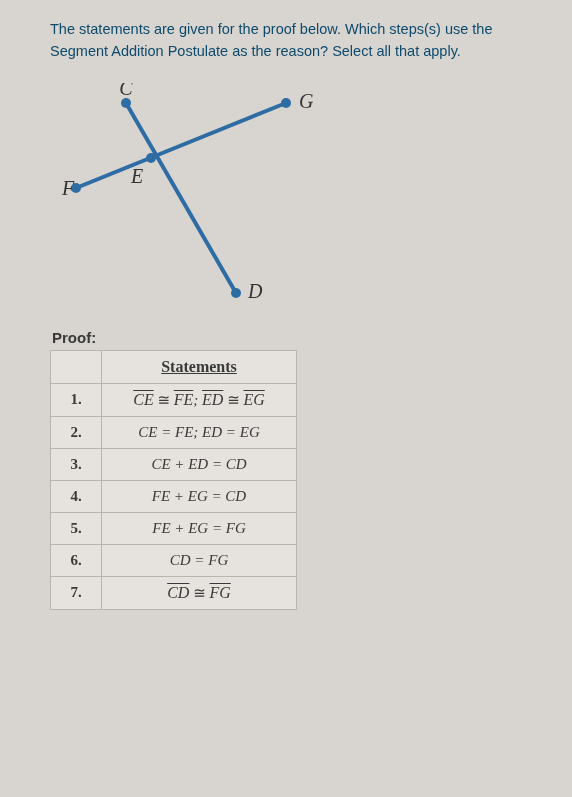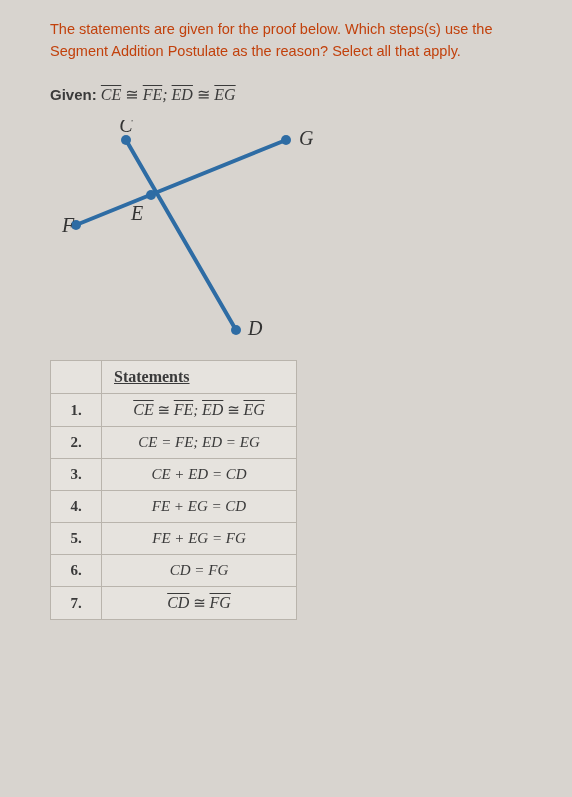--- a/index.html
+++ b/index.html
@@ -13,21 +13,21 @@
     overflow: hidden;
   }
   .page {
     padding: 18px 28px 18px 50px;
     box-sizing: border-box;
     position: relative;
   }
   .question {
     font-size: 14.5px;
     line-height: 1.55;
-    color: #c2410c;
+    color: #0c4a6e;
     margin-bottom: 18px;
     text-align: left;
   }
   .given-prove {
     font-size: 15px;
     line-height: 1.7;
     margin-bottom: 10px;
   }
   .given-prove b {
     font-weight: bold;
@@ -63,21 +63,21 @@
     padding: 7px 12px;
     text-align: left;
   }
   table.proof th.num, table.proof td.num {
     width: 26px;
     text-align: center;
     font-weight: bold;
     font-family: 'Times New Roman', serif;
   }
   table.proof th.header {
-    text-align: left;
+    text-align: center;
     font-weight: bold;
     text-decoration: underline;
     font-family: 'Times New Roman', serif;
     font-size: 16px;
   }
   table.proof td.stmt {
     min-width: 170px;
     font-family: 'Times New Roman', serif;
     font-style: italic;
     text-align: center;
@@ -87,44 +87,41 @@
   }
 </style>
 </head>
 <body>
 
 <div class="page">
 
   <div class="question">The statements are given for the proof below. Which steps(s) use the Segment Addition Postulate as the reason? Select all that apply.</div>
 
   <div class="given-prove">
-    <div>
-      <b>Given:</b>
-      <span class="overline">CE</span><span class="mathit cong"> ≅ </span><span class="overline">FE</span><span class="mathit">; </span><span class="overline">ED</span><span class="mathit cong"> ≅ </span><span class="overline">EG</span>
-    </div>
   </div>
 
   <svg class="diagram" viewBox="0 0 280 230">
 
     <line x1="70" y1="20" x2="180" y2="210" stroke="#2e6ca4" stroke-width="4" stroke-linecap="round"></line>
     <line x1="20" y1="105" x2="230" y2="20" stroke="#2e6ca4" stroke-width="4" stroke-linecap="round"></line>
 
     <circle cx="70" cy="20" r="5" fill="#2e6ca4"></circle>
     <circle cx="230" cy="20" r="5" fill="#2e6ca4"></circle>
     <circle cx="20" cy="105" r="5" fill="#2e6ca4"></circle>
     <circle cx="95" cy="75" r="5" fill="#2e6ca4"></circle>
     <circle cx="180" cy="210" r="5" fill="#2e6ca4"></circle>
 
     <text x="70" y="12" font-family="Times New Roman" font-style="italic" font-size="20" text-anchor="middle" fill="#333">C</text>
     <text x="243" y="25" font-family="Times New Roman" font-style="italic" font-size="20" fill="#333">G</text>
     <text x="6" y="112" font-family="Times New Roman" font-style="italic" font-size="20" fill="#333">F</text>
     <text x="75" y="100" font-family="Times New Roman" font-style="italic" font-size="20" fill="#333">E</text>
     <text x="192" y="215" font-family="Times New Roman" font-style="italic" font-size="20" fill="#333">D</text>
   </svg>
 
+  <div class="proof-label">Proof:</div>
 
   <table class="proof">
     <tbody>
         <tr>
       <th class="num"></th>
       <th class="header">Statements</th>
     </tr>
     </tbody>
       <tbody id="proof-body">
         <tr>

